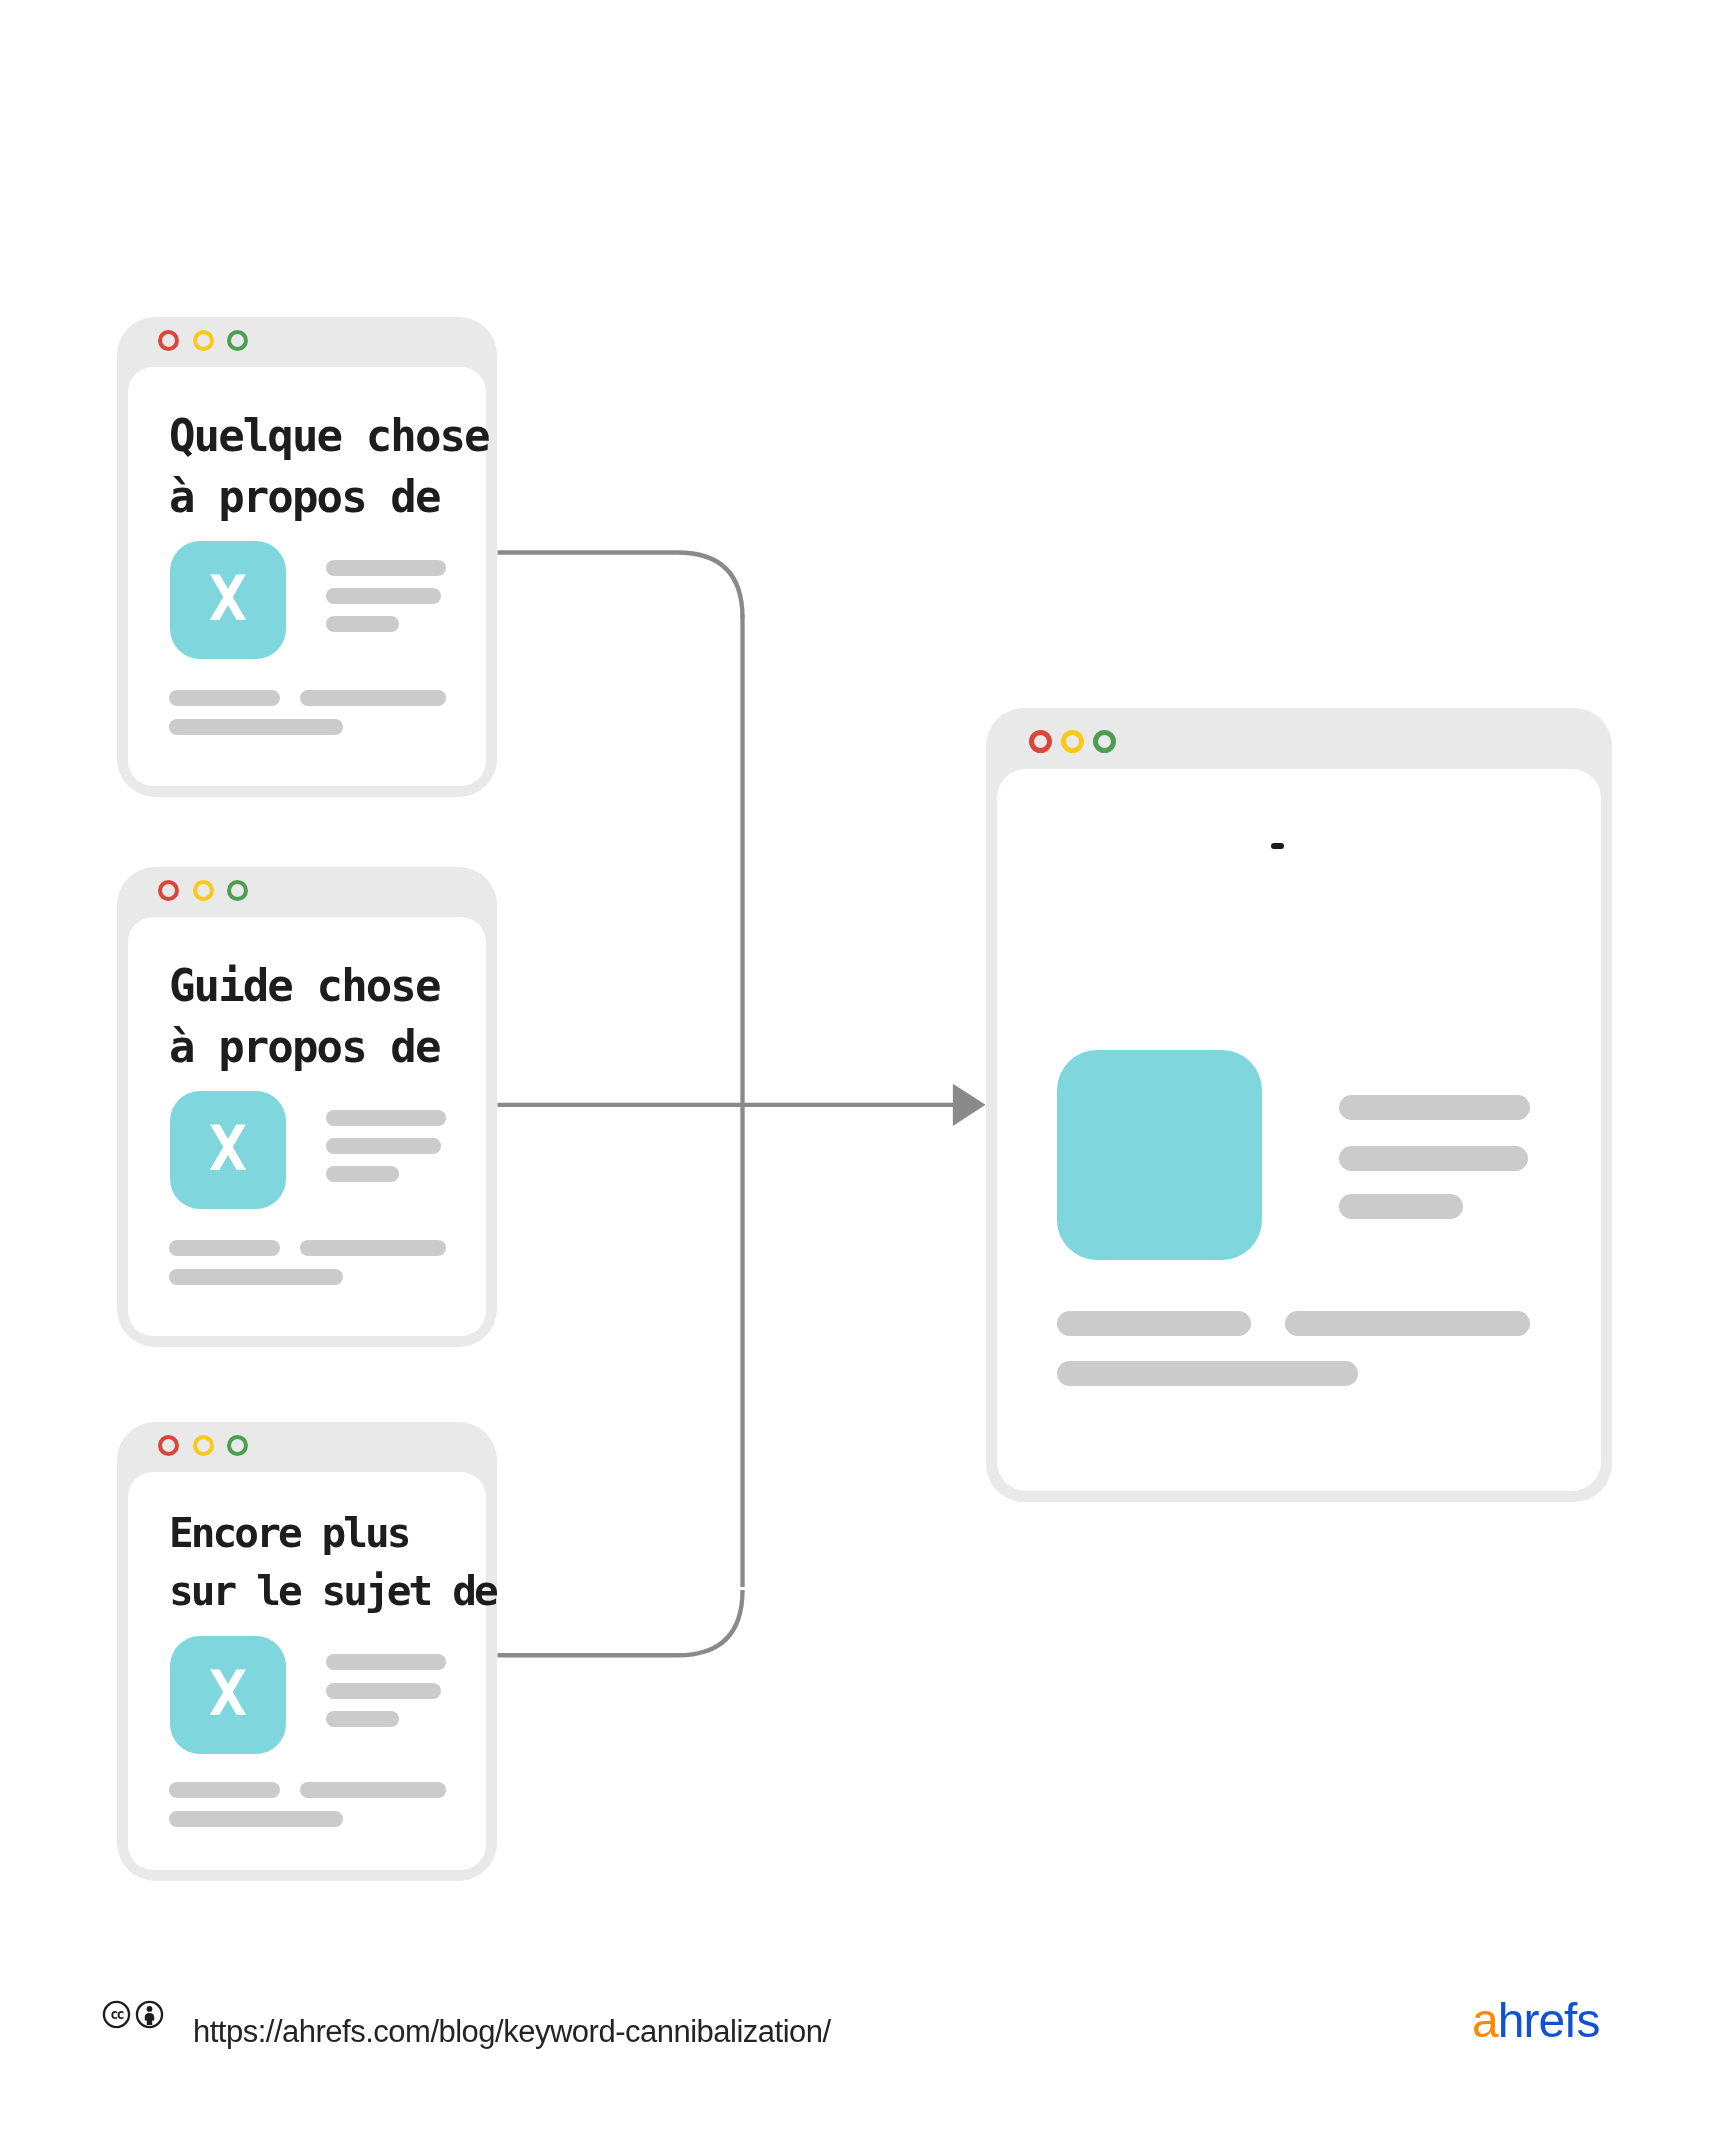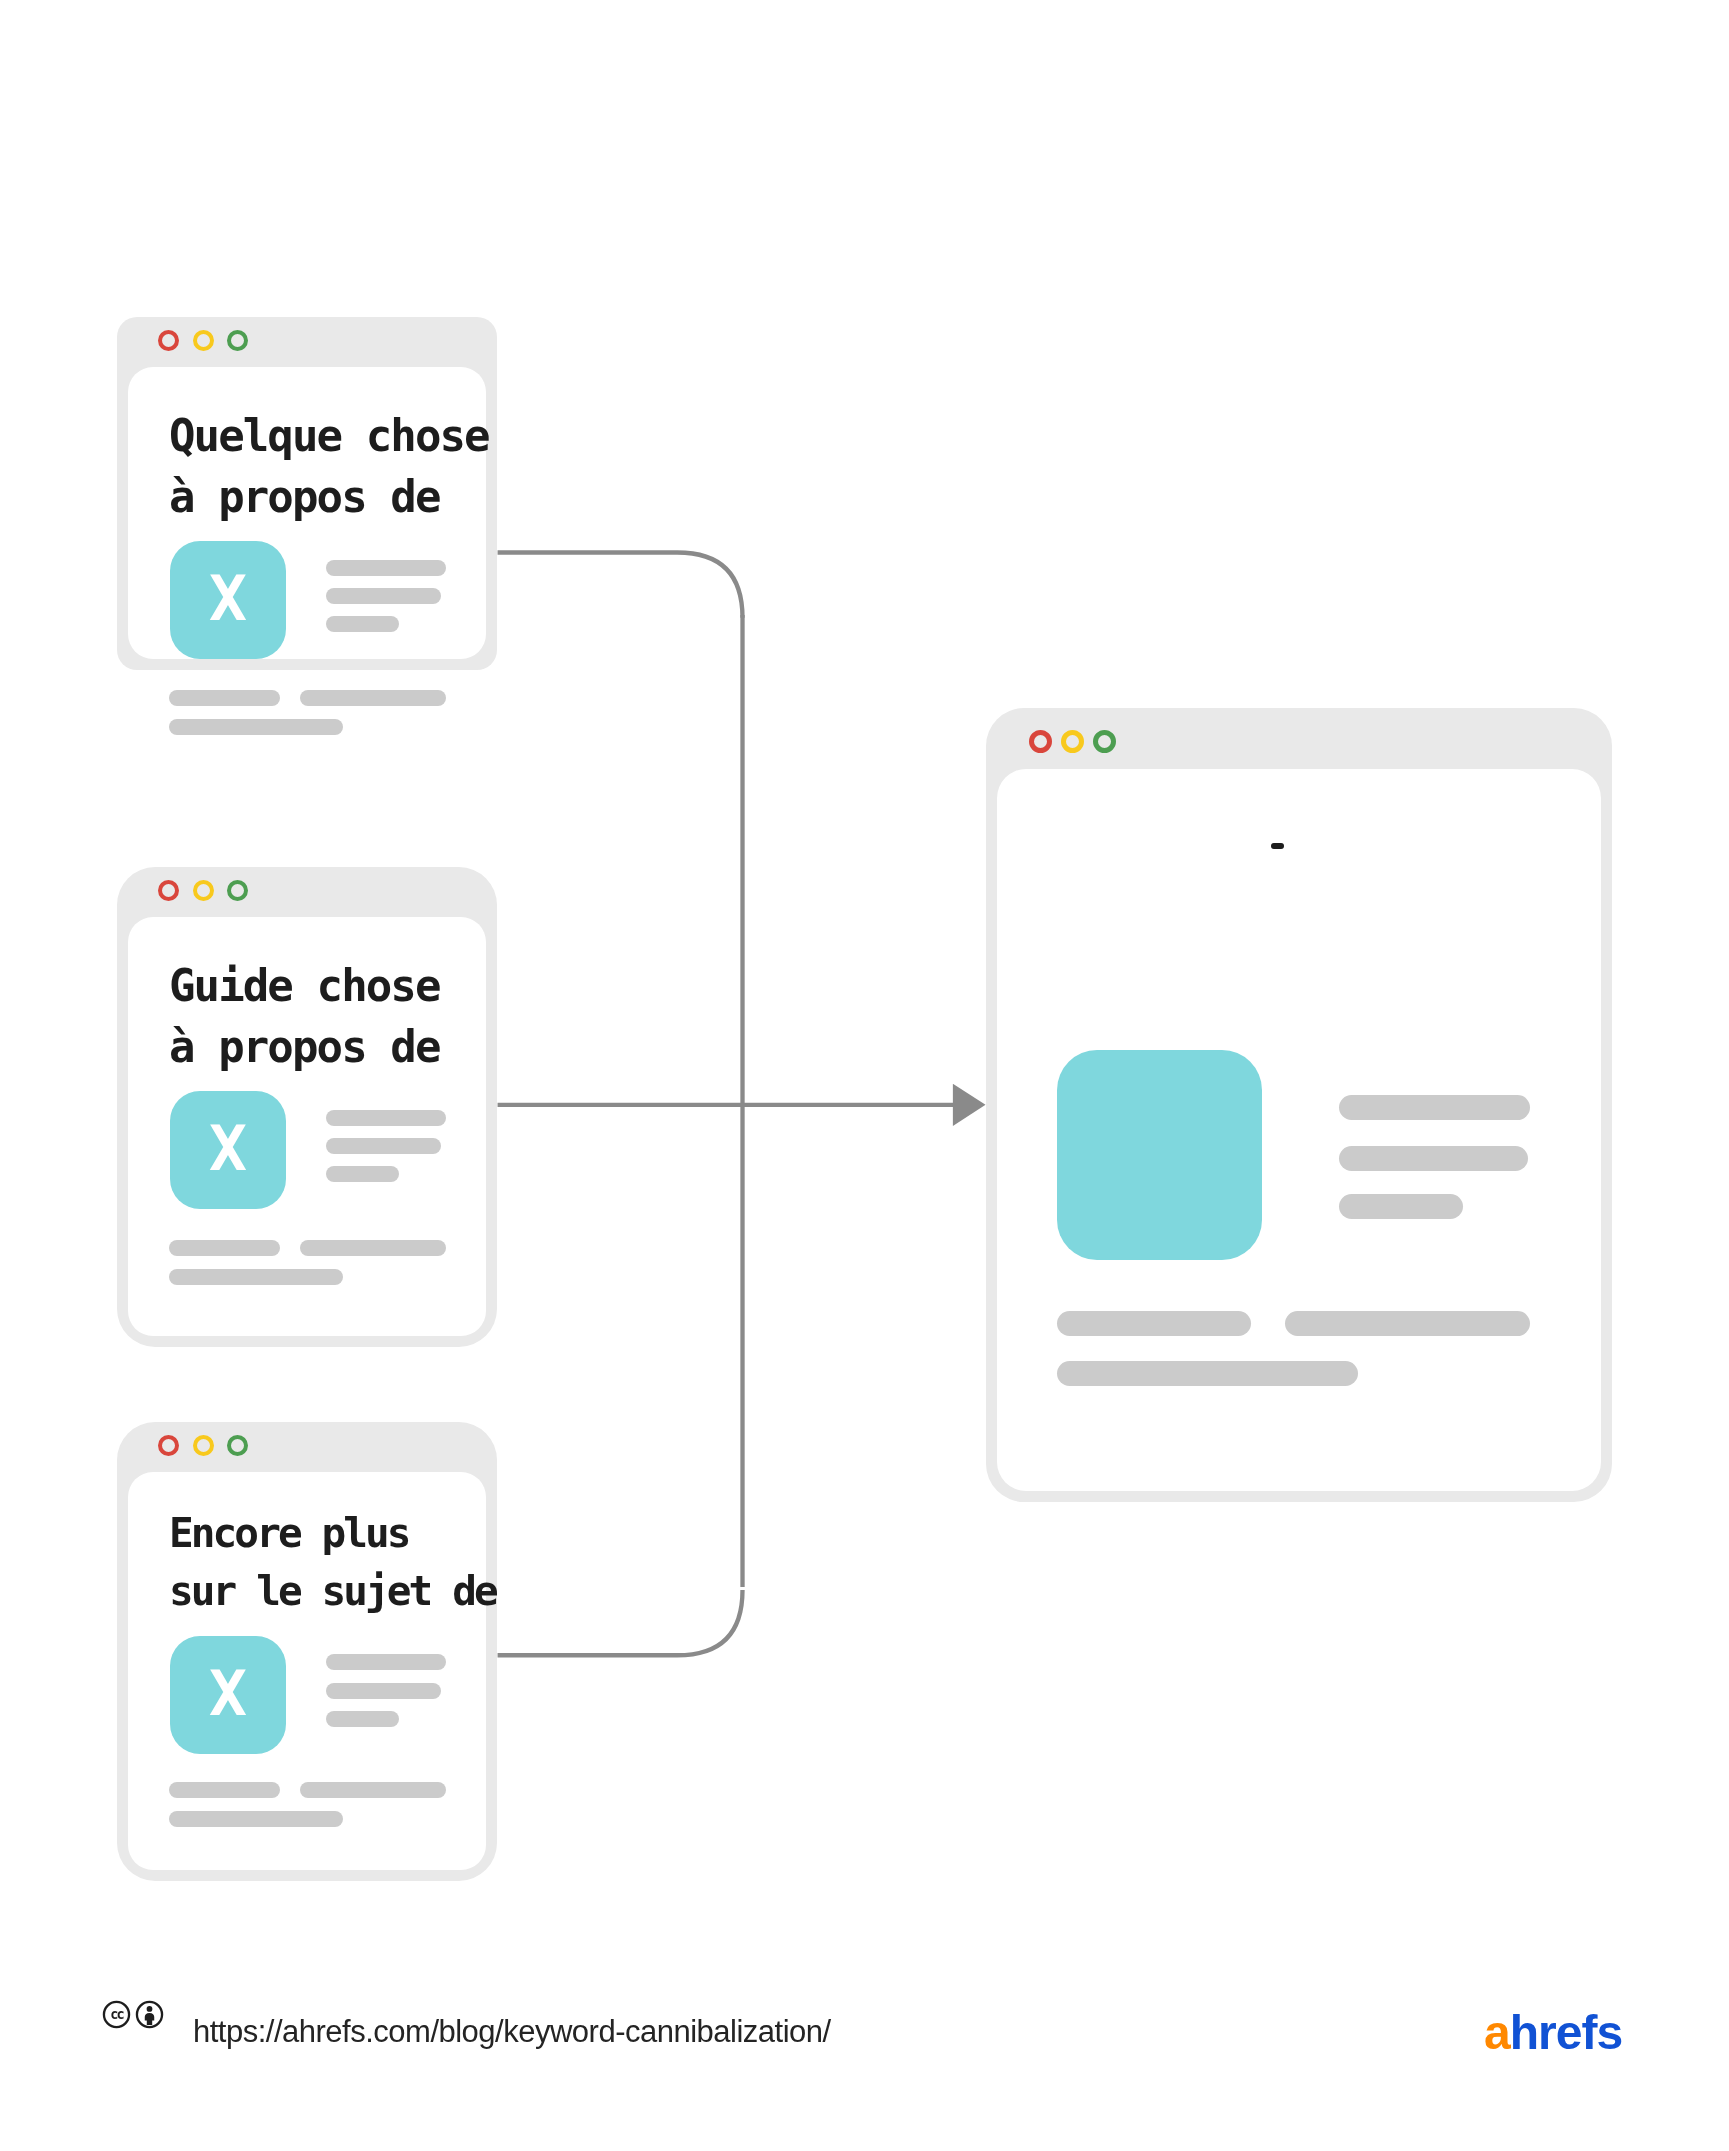--- a/index.html
+++ b/index.html
@@ -74,41 +74,41 @@
   .connectors polygon{fill:var(--connector-gray);}
 
   .foot-icon{position:absolute;top:2000px;}
   .foot-icon.cc{left:102px;}
   .foot-icon.by{left:135px;}
   .foot-icon svg circle.ring{fill:none;stroke:var(--text-black);stroke-width:2.4px;}
   .foot-icon svg .glyph{fill:var(--text-black);}
   .url{position:absolute;left:177px;top:1998px;margin:16px;
        font-family:"Liberation Sans",sans-serif;font-size:31px;line-height:35px;
        letter-spacing:-0.5px;color:#242424;}
-  .logo{position:absolute;left:1468px;top:1989px;margin:16px;
-       font-family:"Liberation Sans",sans-serif;font-weight:bold;font-size:48px;
+  .logo{position:absolute;left:1468px;top:1989px;margin:4px;
+       font-family:"Liberation Sans",sans-serif;font-weight:normal;font-size:48px;
        letter-spacing:-1px;}
   .logo .lg-a{color:var(--logo-orange);}
   .logo .lg-rest{color:var(--logo-blue);}
 </style>
 </head>
 <body>
 
 <div class="page">
 
 
   <svg class="connectors" width="1729" height="2152" viewBox="0 0 1800 2240">
     <path d="M 518 575 H 705 Q 773 575 773 643"></path>
     <path d="M 773 640 V 1652"></path>
     <path d="M 518 1723 H 705 Q 773 1723 773 1655"></path>
     <path d="M 518 1150 H 994"></path>
     <polygon points="992,1128 1026,1150 992,1172"></polygon>
   </svg>
 
-  <div class="bwin w1" style="left:117px;top:317px;width:380px;height:353px;border-radius:20px;">
+  <div class="bwin w1" style="left:117px;top:317px;width:380px;height:480px;">
     <span class="dot red d1"></span>
     <span class="dot yellow d2"></span>
     <span class="dot green d3"></span>
     <div class="panel"></div>
     <h2 class="wtitle">Quelque chose
 à propos de</h2>
     <div class="tile">
       <span>X</span>
     </div>
     <div class="ph r1"></div>

